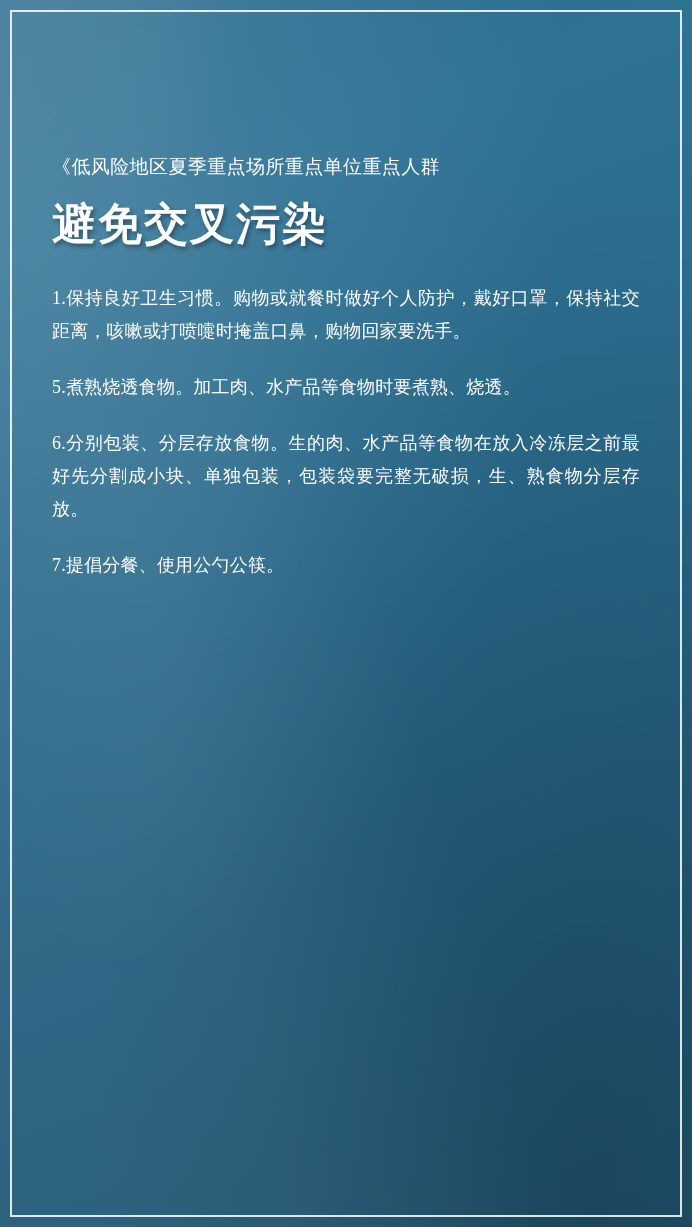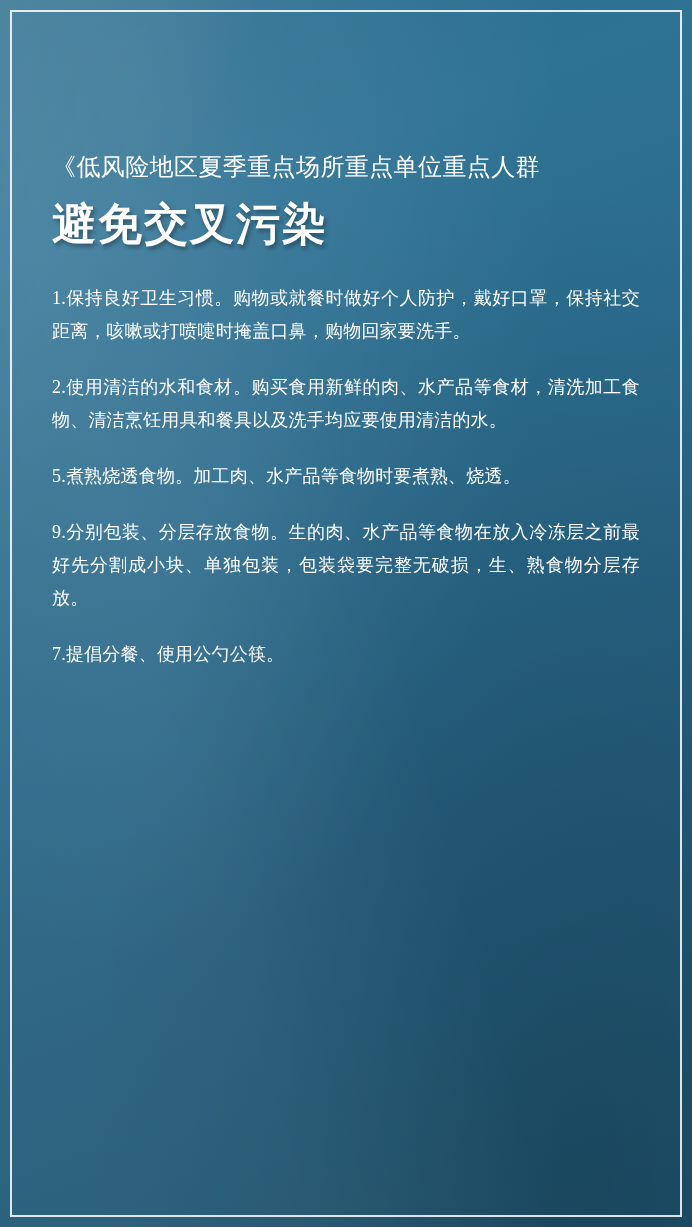--- a/index.html
+++ b/index.html
@@ -46,21 +46,21 @@
   .content {
     position: absolute;
     left: 0;
     top: 0;
     width: 692px;
     padding: 150px 52px 40px 52px;
     box-sizing: border-box;
   }
   .source {
     color: #ffffff;
-    font-size: 24px;
+    font-size: 19px;
     line-height: 34px;
     letter-spacing: 0.4px;
     margin: 0 0 16px 0;
     font-family: "Liberation Serif", serif;
   }
   .source .line2 {
     display: block;
     padding-left: 14px;
   }
   .headline {
@@ -98,20 +98,19 @@
   <div class="content">
 
     <div class="source">
       <span class="line1">《低风险地区夏季重点场所重点单位重点人群</span>
     </div>
 
     <h1 class="headline">避免交叉污染</h1>
 
     <ul class="items">
       <li class="item">1.保持良好卫生习惯。购物或就餐时做好个人防护，戴好口罩，保持社交距离，咳嗽或打喷嚏时掩盖口鼻，购物回家要洗手。</li>
-      <li class="item">2.使用清洁的水和食材。购买食用新鲜的肉、水产品等食材，清洗加工食物、清洁烹饪用具和餐具以及洗手均应要使用清洁的水。</li>
       <li class="item">5.煮熟烧透食物。加工肉、水产品等食物时要煮熟、烧透。</li>
-      <li class="item">9.分别包装、分层存放食物。生的肉、水产品等食物在放入冷冻层之前最好先分割成小块、单独包装，包装袋要完整无破损，生、熟食物分层存放。</li>
+      <li class="item">6.分别包装、分层存放食物。生的肉、水产品等食物在放入冷冻层之前最好先分割成小块、单独包装，包装袋要完整无破损，生、熟食物分层存放。</li>
       <li class="item">7.提倡分餐、使用公勺公筷。</li>
     </ul>
 
   </div>
 </div>
 
 </body></html>

